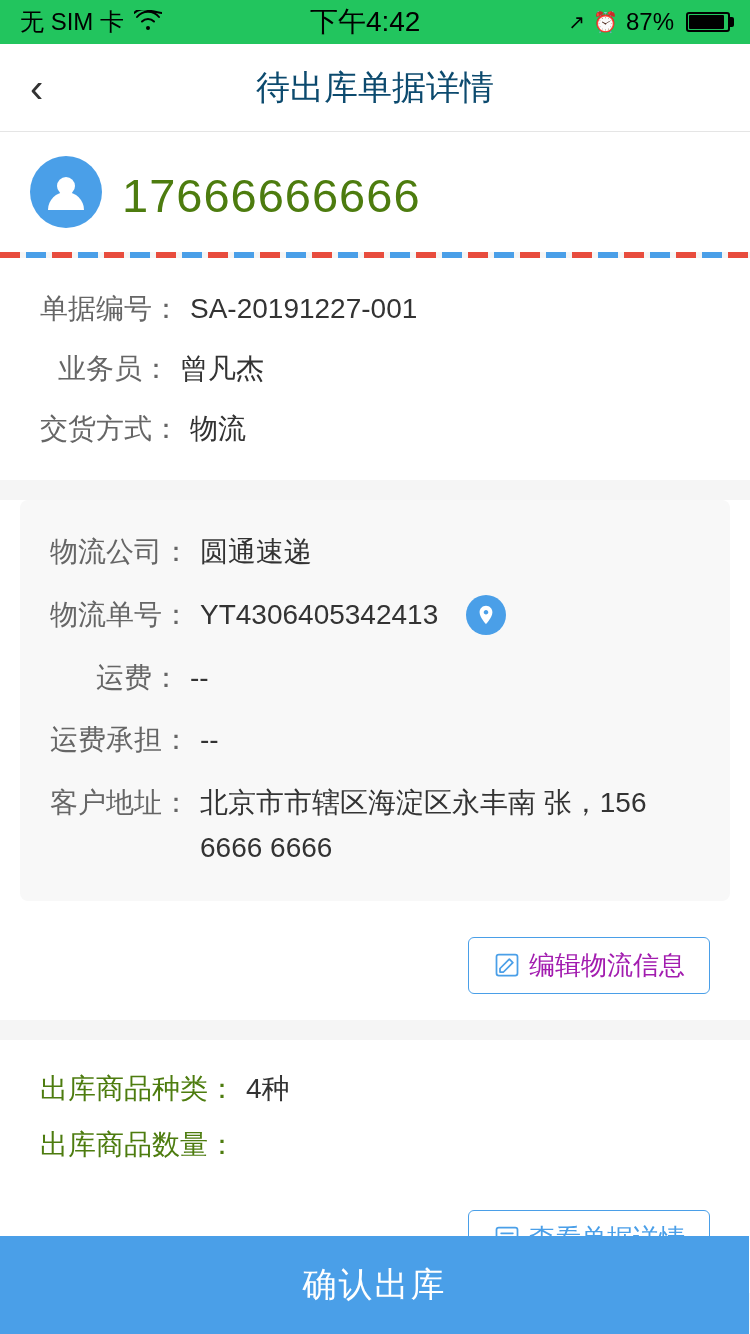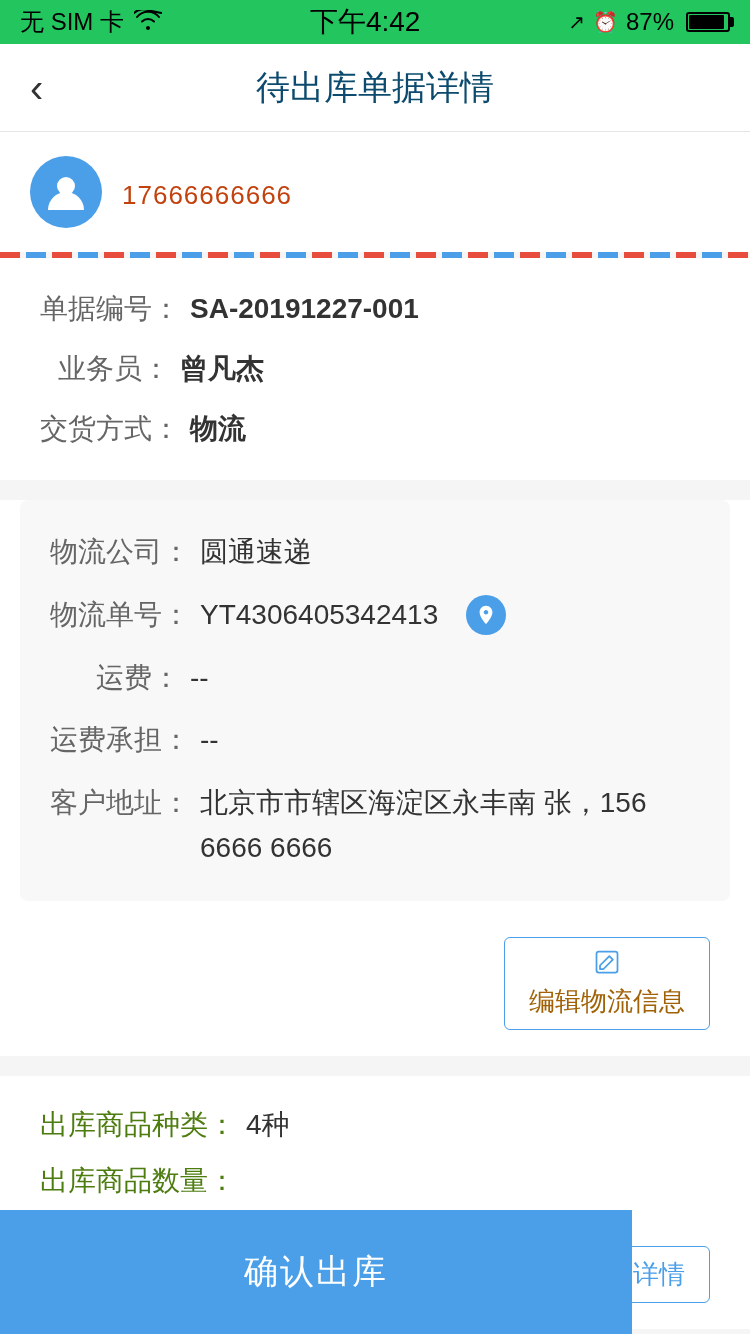--- a/index.html
+++ b/index.html
@@ -88,23 +88,23 @@
     }
     .customer-avatar {
       width: 72px; height: 72px;
       border-radius: 50%;
       background: #4a9fe8;
       display: flex; align-items: center; justify-content: center;
       flex-shrink: 0;
     }
     .customer-avatar svg { width: 44px; height: 44px; }
     .customer-phone {
-      font-size: 26px;
+      font-size: 47px;
       font-weight: 500;
-      color: #c2410c;
+      color: #4d7c0f;
       letter-spacing: 1px;
       margin-top: 6px;
     }
 
     
     .dashed-divider {
       height: 6px;
       background: repeating-linear-gradient(
         90deg,
         #e84c3d 0px, #e84c3d 20px,
@@ -139,21 +139,20 @@
       white-space: nowrap;
       min-width: 140px;
       text-align: right;
       padding-right: 10px;
       flex-shrink: 0;
     }
     .info-value {
       color: #333;
       font-size: 28px;
       flex: 1;
-      font-weight: bold;
     }
 
     
     .logistics-section {
       background: #f8f8f8;
       margin: 20px 20px;
       padding: 30px 30px;
       border-radius: 8px;
     }
 
@@ -195,30 +194,29 @@
 
     
     .edit-btn-row {
       display: flex;
       justify-content: flex-end;
       padding: 16px 40px 26px 40px;
       background: #fff;
     }
     .edit-btn {
       border: 1.5px solid #4a9fe8;
-      color: #a16207;
+      color: #a21caf;
       background: #fff;
       border-radius: 6px;
       padding: 10px 24px;
       font-size: 26px;
       display: flex;
       align-items: center;
       gap: 8px;
       cursor: pointer;
-      flex-direction: column;
     }
     .edit-btn svg { width: 28px; height: 28px; fill: #4a9fe8; }
 
     
     .section-divider {
       height: 20px;
       background: #f5f5f5;
     }
 
     
@@ -272,23 +270,23 @@
       background: #f5f5f5;
       flex: 1;
       min-height: 200px;
     }
 
     
     .confirm-btn-container {
       position: fixed;
       bottom: 0;
       left: 0;
-      width: 632px;
+      width: 749px;
       background: #4a9fe8;
-      padding: 39px 0;
+      padding: 26px 0;
       text-align: center;
     }
     .confirm-btn {
       background: transparent;
       border: none;
       color: #fff;
       font-size: 34px;
       font-weight: 500;
       letter-spacing: 2px;
       cursor: pointer;

